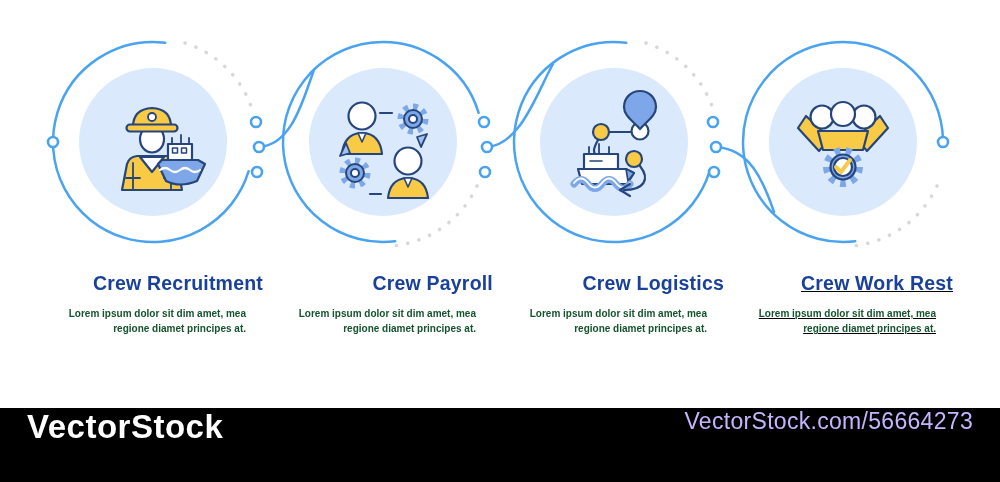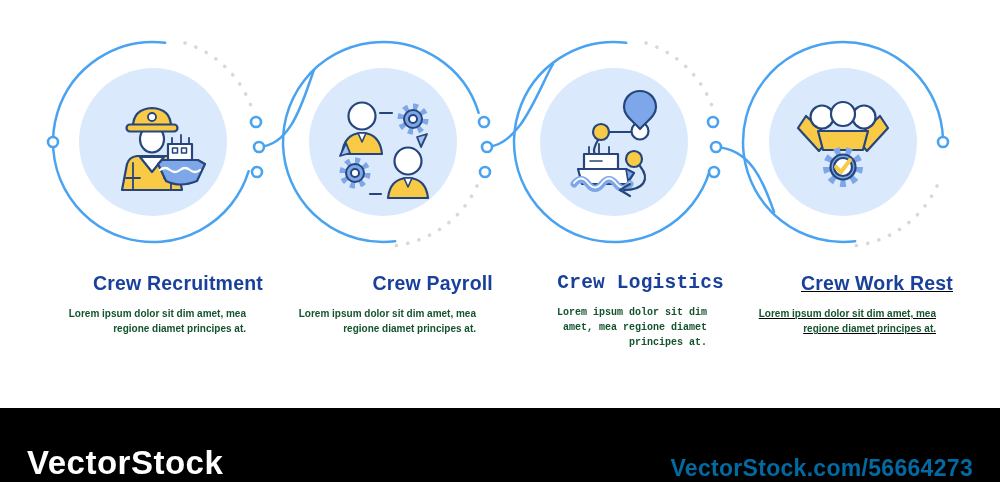--- a/index.html
+++ b/index.html
@@ -6,26 +6,26 @@
   html,body { width:1000px; height:482px; overflow:hidden; background:#fff;
               font-family:"Liberation Sans", sans-serif; }
   .stage { position:relative; width:1000px; height:482px; background:#fff; }
   .canvas-wrap { position:absolute; left:0; top:0; width:1000px; height:408px; }
   svg { display:block; }
 
   .step-text { position:absolute; width:220px; text-align:right; top:272px; }
   .step-text .title { font-size:19.5px; font-weight:bold; color:#19419b; letter-spacing:.2px; }
   .step-text .desc  { width:186px; margin:11px auto 0; font-size:10px; line-height:1.5;
                       color:#14532d; font-weight:bold; }
-  .t0{left:43px;} .t1{left:273px;} .t2{left:504px;font-family:Liberation Mono, monospace;} .t3{left:733px;text-decoration:underline;}
+  .t0{left:43px;} .t1{left:273px;} .t2{left:504px;} .t3{left:733px;text-decoration:underline;}
 
   .footer { position:absolute; left:0; top:408px; width:1000px; height:74px; background:#000;
-            display:flex; align-items:flex-end; justify-content:space-between; padding:0 27px; }
+            display:flex; align-items:flex-start; justify-content:space-between; padding:0 27px; }
   .footer .logo { color:#fff; font-size:33px; font-weight:bold; letter-spacing:.5px; }
-  .footer .url  { color:#0369a1; font-size:23px; font-weight:bold; letter-spacing:.3px; }
+  .footer .url  { color:#c4b5fd; font-size:23px; font-weight:normal; letter-spacing:.3px; }
 </style>
 </head>
 <body>
 
 <div class="stage">
   <div class="canvas-wrap">
     <svg width="1000" height="408" viewBox="0 0 1000 408">
 
       <g>
         <circle cx="153" cy="142" r="74" fill="#daeafc"></circle>

